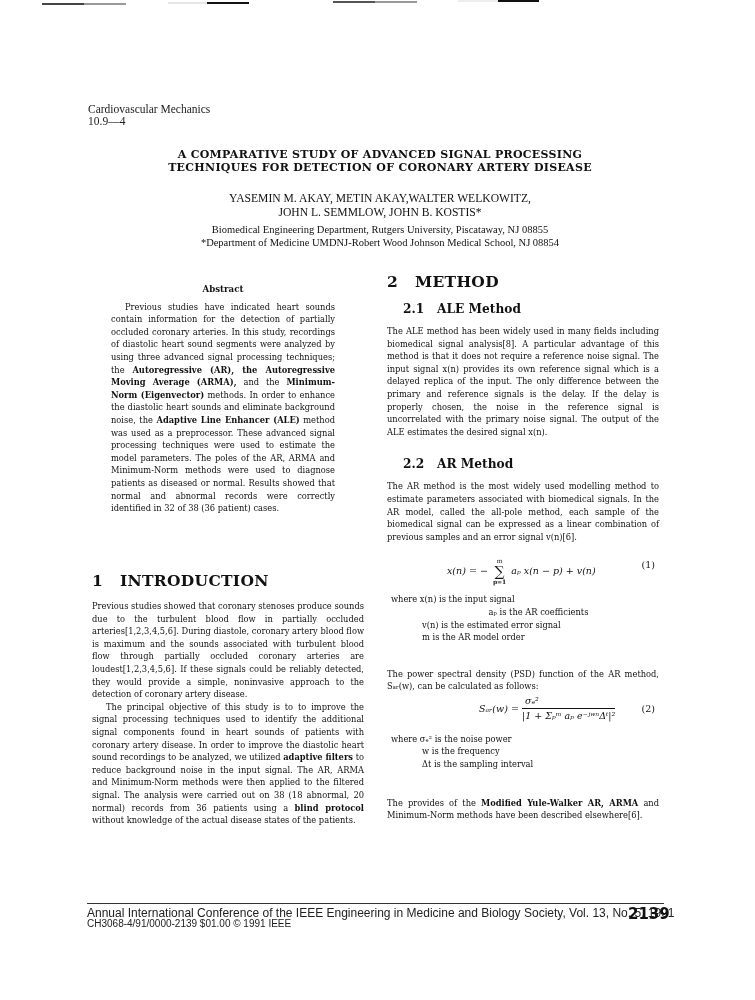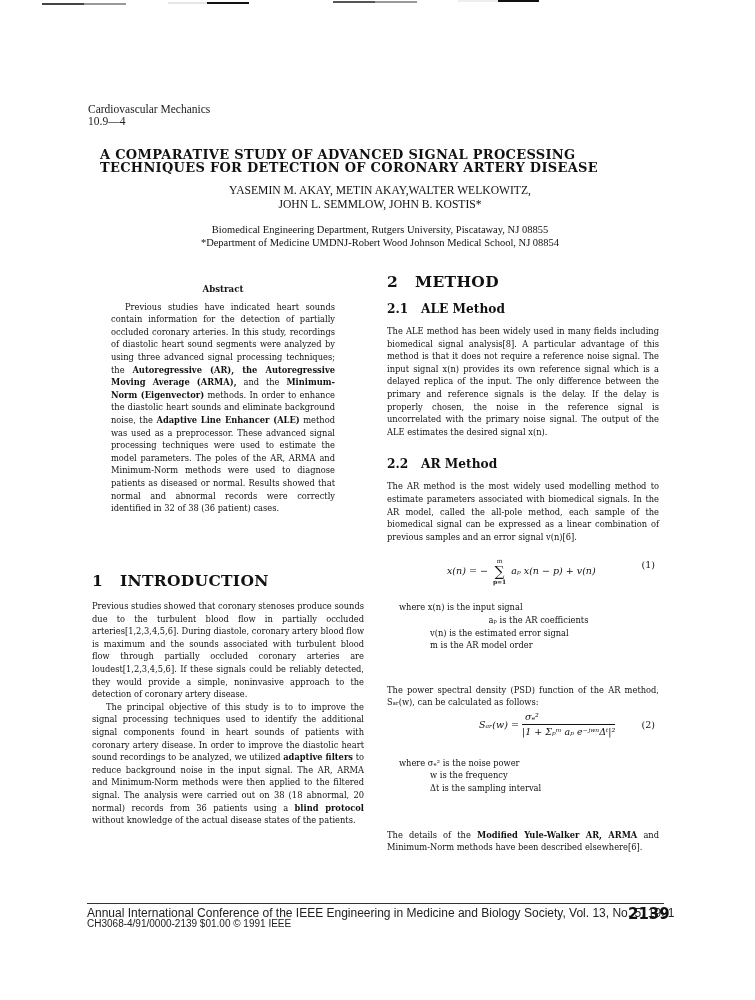--- a/index.html
+++ b/index.html
@@ -4,47 +4,47 @@
 <style>
   html, body { margin: 0; padding: 0; background: #ffffff; }
   body {
     width: 755px; height: 1000px; position: relative; overflow: hidden;
     font-family: "DejaVu Serif", "Liberation Serif", serif;
     color: #111;
   }
   .scanline { position: absolute; height: 2px; }
   .hdr { position: absolute; left: 88px; top: 103px; font-family: "Liberation Serif", serif; font-size: 11.5px; line-height: 12px; color: #222; }
   .title {
-    position: absolute; left: 100px; top: 148px; width: 560px; text-align: left;
-    font-family: "DejaVu Serif", serif; font-weight: bold; font-size: 13px; letter-spacing: 0.3px; line-height: 13px;
+    position: absolute; left: 100px; top: 148px; width: 560px; text-align: center;
+    font-family: "DejaVu Serif", serif; font-weight: bold; font-size: 11px; letter-spacing: 0.3px; line-height: 13px;
   }
   .authors {
-    position: absolute; left: 100px; top: 184px; width: 560px; text-align: center;
+    position: absolute; left: 100px; top: 192px; width: 560px; text-align: center;
     font-family: "Liberation Serif", serif; font-size: 11.6px; line-height: 14px;
   }
   .affil {
     position: absolute; left: 150px; top: 224px; width: 460px; text-align: center;
     font-family: "Liberation Serif", serif; font-size: 10.5px; line-height: 12.5px;
   }
   .col { position: absolute; font-family: "DejaVu Serif", serif; font-size: 8.3px; line-height: 12.6px; text-align: justify; }
   .col p { margin: 0; }
   .indent { text-indent: 14px; }
   .abstract-col { left: 111px; top: 283px; width: 224px; }
   .abstract-title { text-align: center; font-weight: bold; font-size: 8.6px; margin-bottom: 5px; }
   .intro-col { left: 92px; top: 571px; width: 272px; }
   .method-col { left: 387px; top: 272px; width: 272px; }
   h1.sec { font-family: "DejaVu Serif", serif; font-size: 15.5px; font-weight: bold; margin: 0 0 9px 0; line-height: 20px; letter-spacing: 0.3px; }
   h1.sec .num { display: inline-block; width: 28px; }
   h2.sub { font-family: "DejaVu Serif", serif; font-size: 12.2px; font-weight: bold; margin: 0 0 8px 0; line-height: 16px; }
-  h2.sub .num { display: inline-block; width: 34px; }
+  h2.sub .num { display: inline-block; width: 34px; margin-left: 16px; }
   b { font-weight: bold; }
   .eq { position: relative; height: 40px; font-style: italic; font-size: 9.5px; }
   .eq .body { position: absolute; left: 60px; top: 8px; white-space: nowrap; }
   .eq .num { position: absolute; right: 4px; top: 10px; font-style: normal; }
-  .where { margin: 12px; }
+  .where { margin: 4px; }
   .where .row { padding-left: 59px; }
   .where .row.first { padding-left: 0; }
   .footer-rule { position: absolute; left: 87px; top: 903px; width: 577px; height: 1px; background: #333; }
   .footer1 { position: absolute; left: 87px; top: 906px; font-family: "Liberation Sans", sans-serif; font-size: 12px; color: #222; }
   .pagenum { position: absolute; left: 628px; top: 905px; font-family: "DejaVu Sans", sans-serif; font-weight: bold; font-size: 15px; }
   .footer2 { position: absolute; left: 87px; top: 918px; font-family: "Liberation Sans", sans-serif; font-size: 10px; color: #222; }
   .frac { display: inline-block; vertical-align: middle; text-align: left; }
   .frac .top { display: block; border-bottom: 1px solid #111; padding: 0 3px 1px; }
   .frac .bot { display: block; padding-top: 1px; }
 </style>
@@ -135,19 +135,19 @@
     <div class="num">(2)</div>
   </div>
 
   <div class="where" style="text-align:left;">
     <div class="row first">where σₑ² is the noise power</div>
     <div class="row" style="padding-left:31px;">w is the frequency</div>
     <div class="row" style="padding-left:31px;">Δt is the sampling interval</div>
   </div>
 
   <div style="height:22px"></div>
-  <p><span>The details of the </span><b>Modified Yule-Walker AR, ARMA</b><span> and Minimum-Norm methods have been described elsewhere[6].</span></p>
+  <p><span>The provides of the </span><b>Modified Yule-Walker AR, ARMA</b><span> and Minimum-Norm methods have been described elsewhere[6].</span></p>
 </div>
 
 <div class="footer-rule"></div>
 <div class="footer1">Annual International Conference of the IEEE Engineering in Medicine and Biology Society, Vol. 13, No. 5, 1991</div>
 <div class="pagenum">2139</div>
 <div class="footer2">CH3068-4/91/0000-2139 $01.00 © 1991 IEEE</div>
 
 </body></html>

